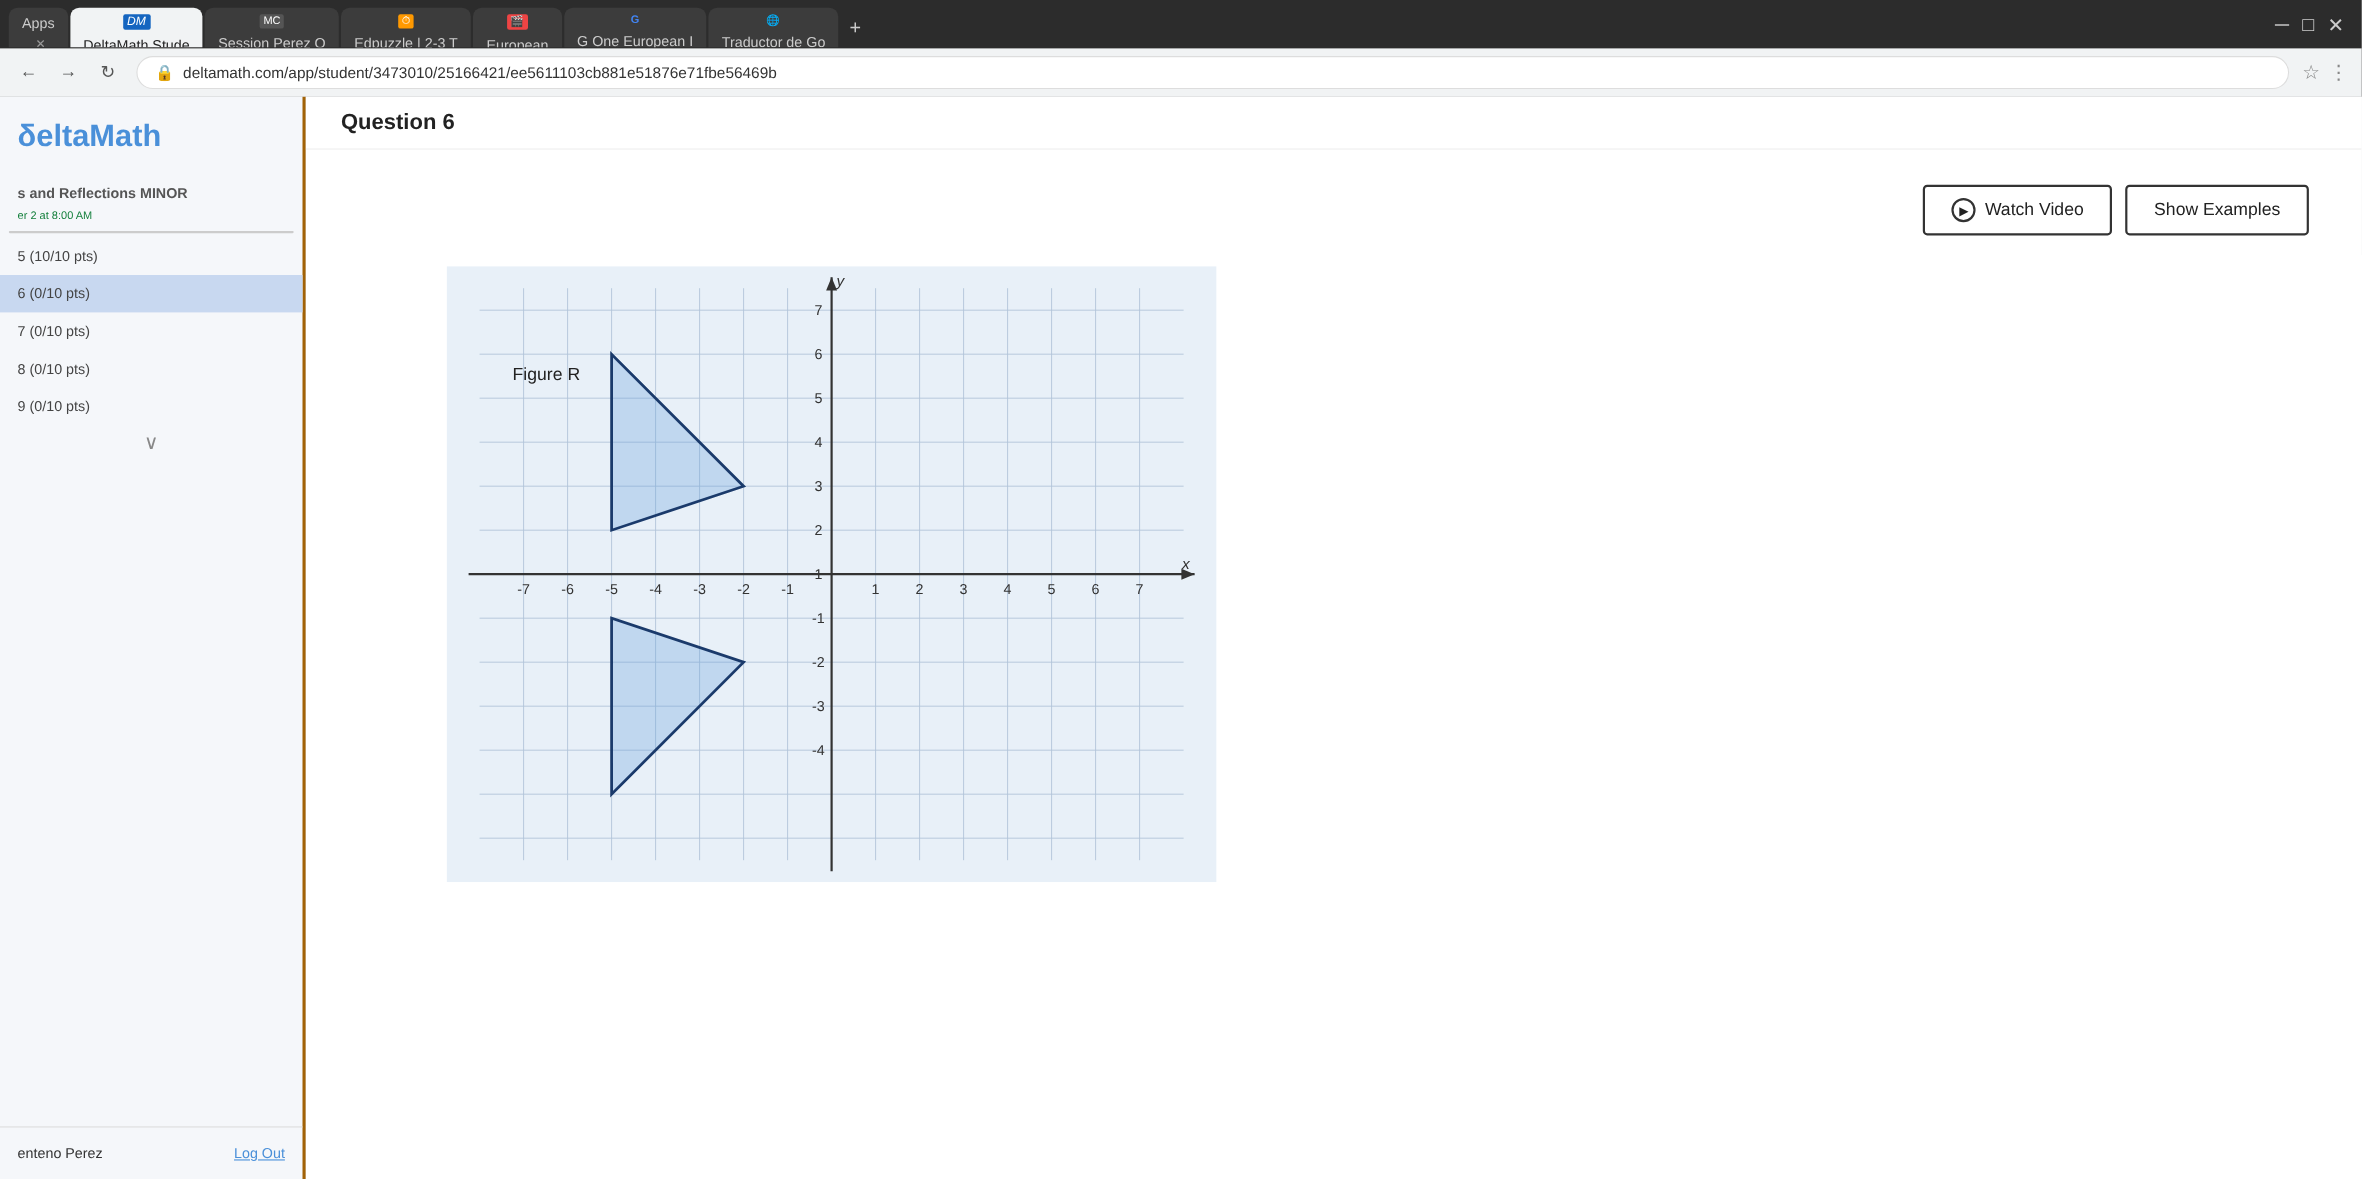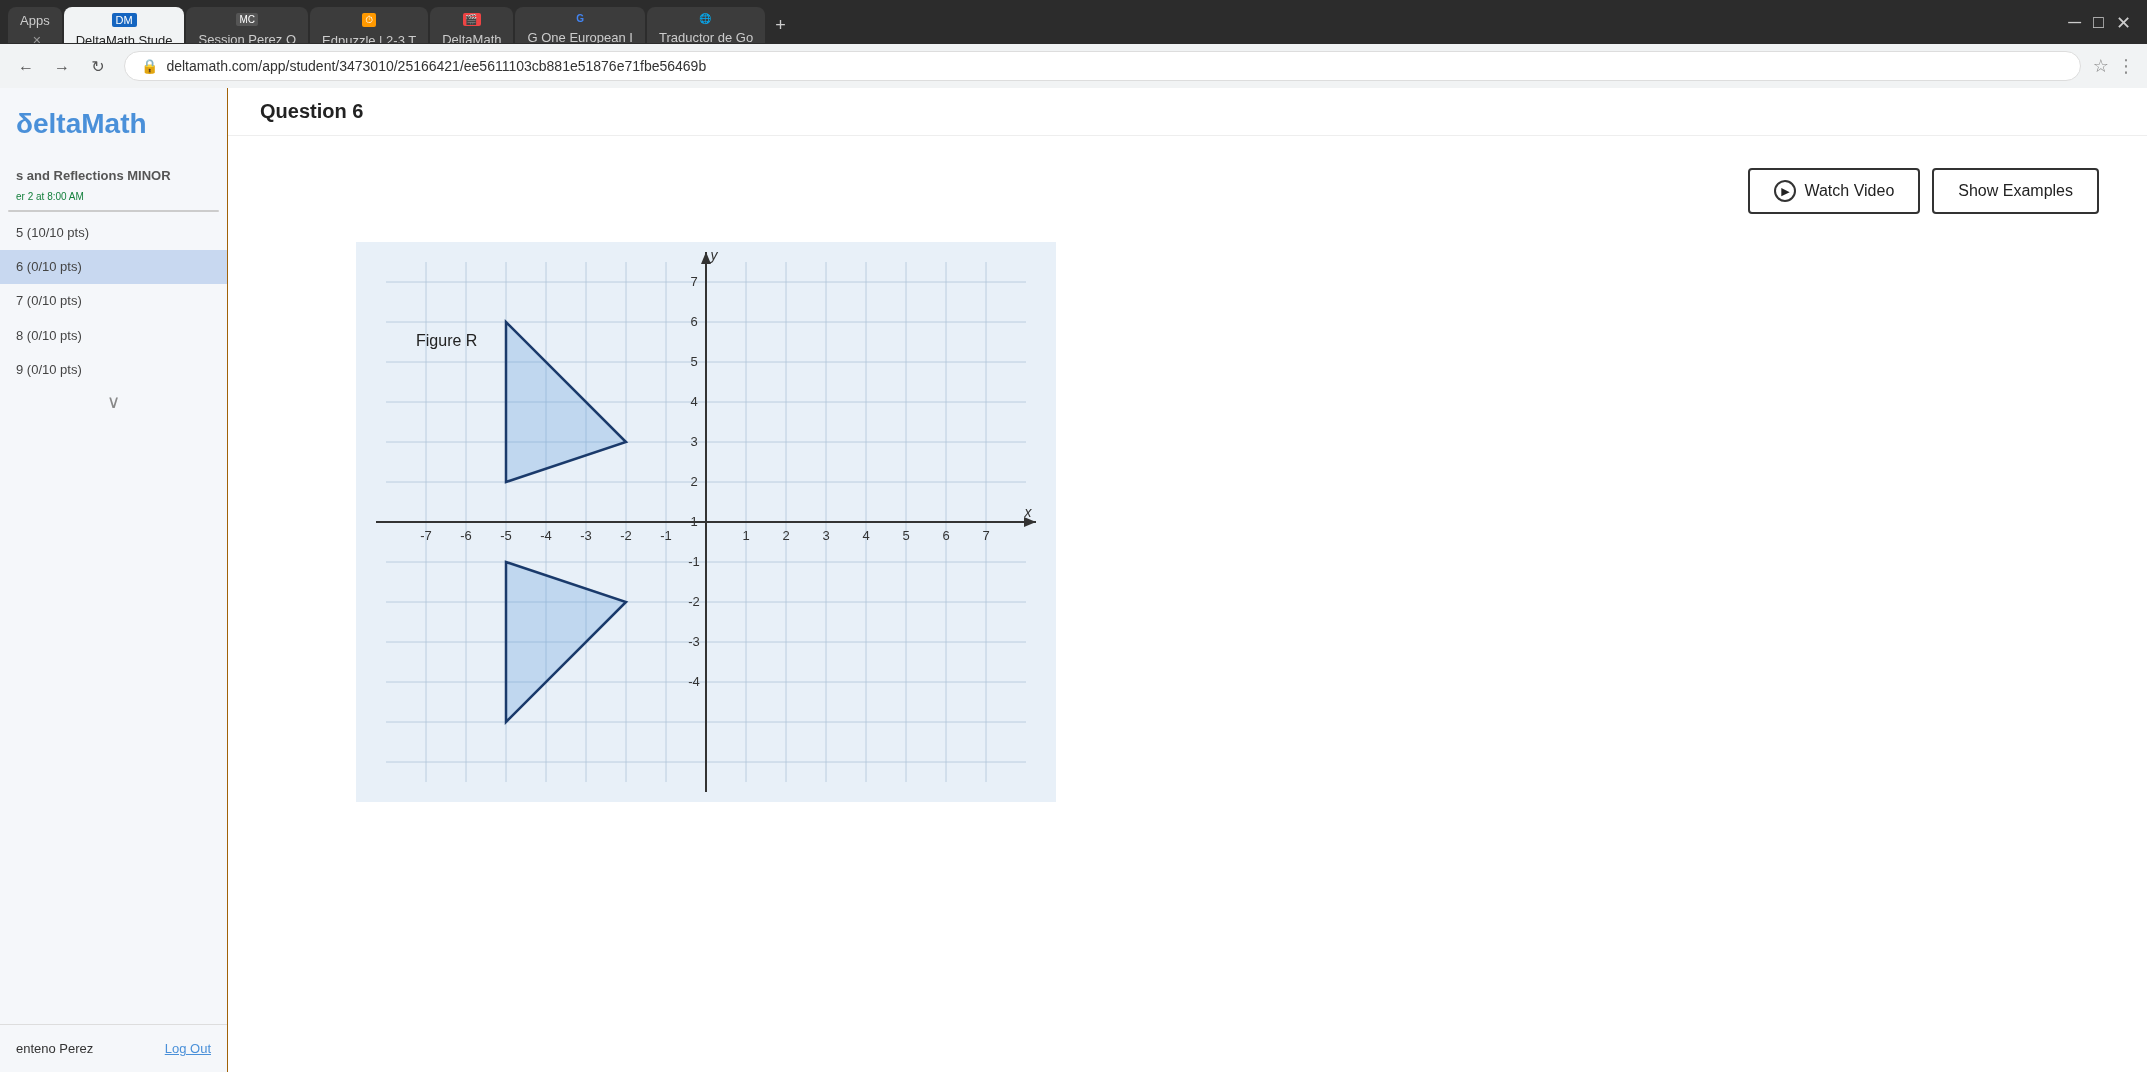--- a/index.html
+++ b/index.html
@@ -102,23 +102,23 @@
     
     .app-container {
       display: flex;
       width: 100%;
       height: calc(1072px - 88px);
       background: white;
     }
 
     
     .sidebar {
-      width: 228px;
+      width: 278px;
       background: #f5f7fa;
-      border-right: 1px solid #a16207;
+      border-right: 3px solid #a16207;
       display: flex;
       flex-direction: column;
       padding: 0;
       flex-shrink: 0;
     }
     .sidebar-logo {
       padding: 20px 16px 16px;
       font-size: 28px;
       font-weight: bold;
       color: #2e4d7b;
@@ -296,37 +296,37 @@
 </head>
 <body>
 
 <div class="browser-chrome">
   <div class="tab-bar">
     <div class="tab">
       <span>Apps</span>
       <span class="tab-close">✕</span>
     </div>
     <div class="tab active">
-      <span style="font-size:11px;background:#1565c0;color:white;padding:1px 4px;border-radius:2px;">DM</span>
+      <span style="font-size:11px;background:#1565c0;color:white;padding:1px 4px;border-radius:2px;font-style:italic;">DM</span>
       <span>DeltaMath Stude</span>
       <span class="tab-close">✕</span>
     </div>
     <div class="tab">
       <span style="font-size:10px;background:#555;color:white;padding:1px 3px;border-radius:2px;">MC</span>
       <span>Session Perez O</span>
       <span class="tab-close">✕</span>
     </div>
     <div class="tab">
       <span style="font-size:10px;background:#f90;color:white;padding:1px 3px;border-radius:2px;">⏱</span>
       <span>Edpuzzle | 2-3 T</span>
       <span class="tab-close">✕</span>
     </div>
     <div class="tab">
       <span style="font-size:10px;background:#e44;color:white;padding:1px 3px;border-radius:2px;">🎬</span>
-      <span>DeltaMath</span>
+      <span>European</span>
       <span class="tab-close">✕</span>
     </div>
     <div class="tab">
       <span style="font-size:10px;color:#4285F4;font-weight:bold;">G</span>
       <span>G One European I</span>
       <span class="tab-close">✕</span>
     </div>
     <div class="tab">
       <span style="font-size:10px;">🌐</span>
       <span>Traductor de Go</span>

